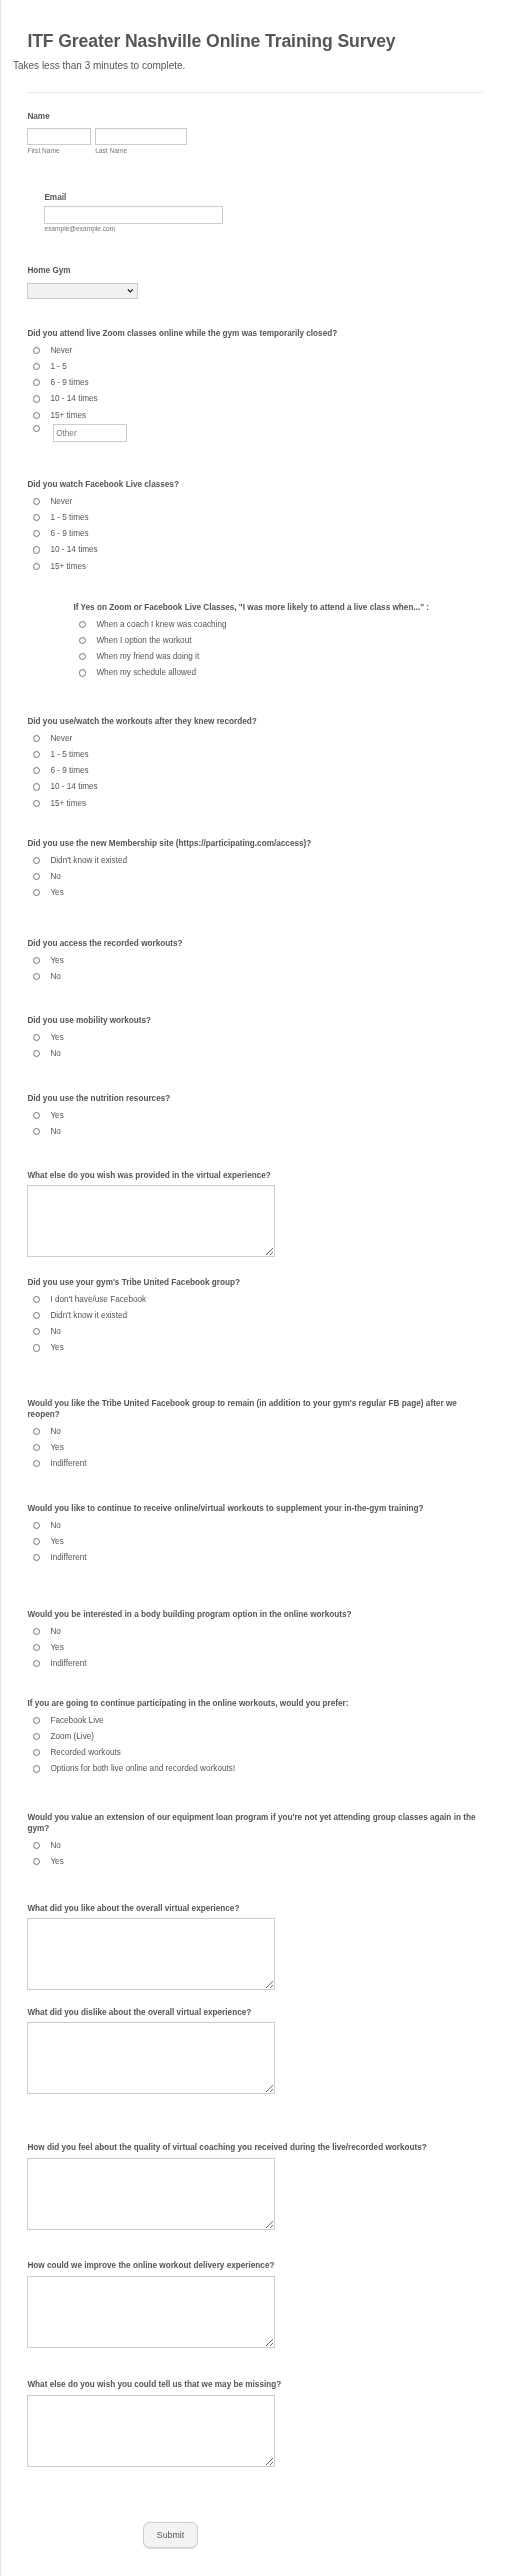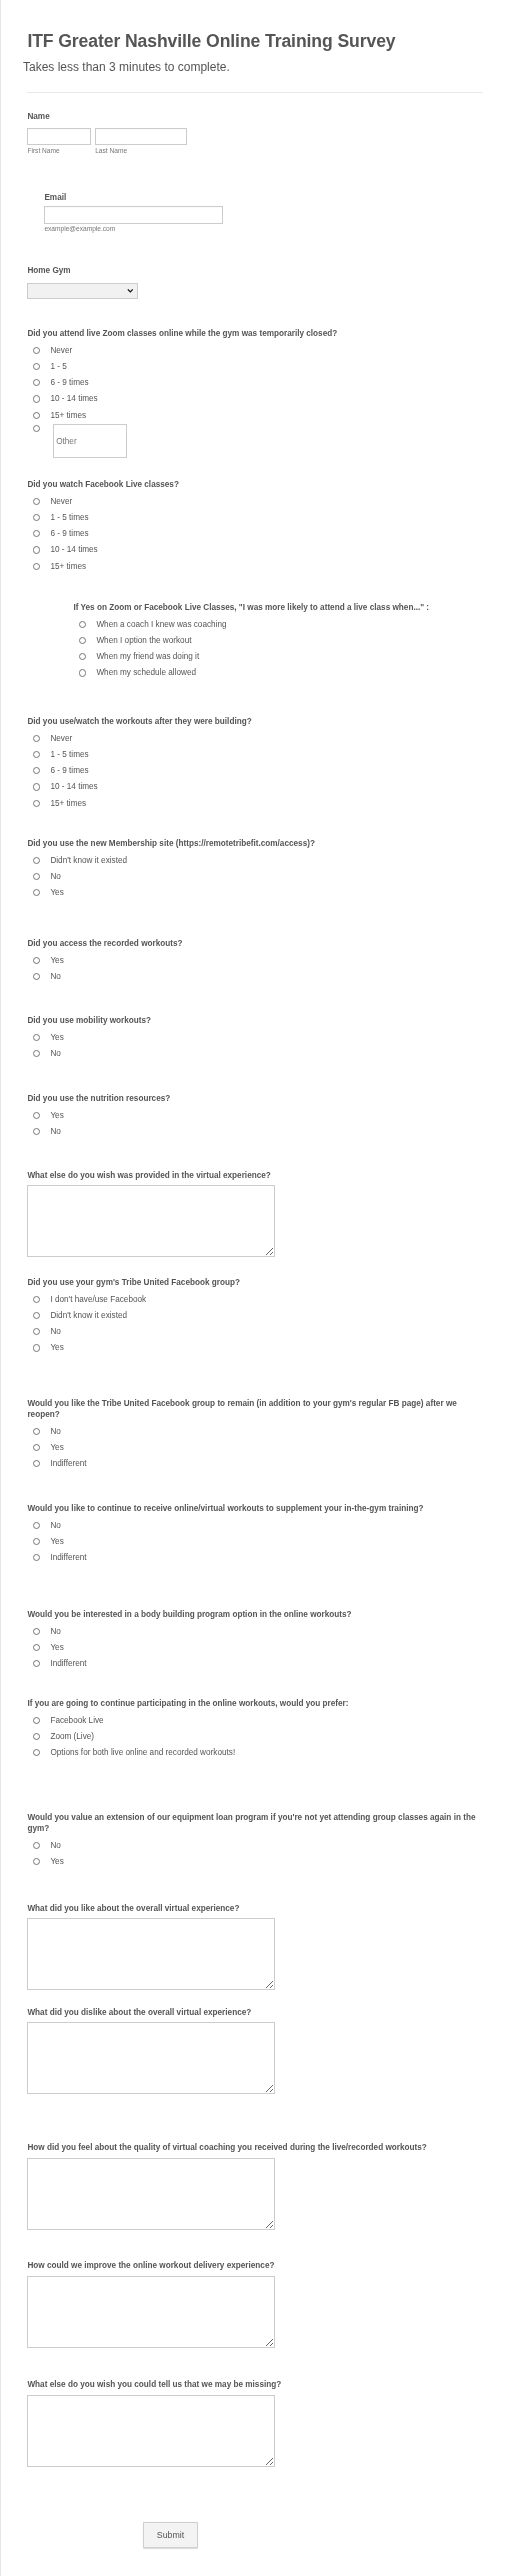--- a/index.html
+++ b/index.html
@@ -1,46 +1,46 @@
 <!DOCTYPE html>
 <html style="font-size:8.8px"><head>
 <meta charset="utf-8">
 <style>
   * { box-sizing: border-box; margin: 0; padding: 0; }
   html, body { width: 510px; height: 2576px; background: #ffffff; }
   body { position: relative; font-family: "Liberation Sans", sans-serif; color: #555555; overflow: hidden; }
   .left-edge { position: absolute; left: 0; top: 0; width: 0.5px; height: 2576px; background: #e6e6e6; }
   .title { position: absolute; left: 27.4px; top: 31px; font-size: 17.6px; font-weight: bold; color: #555555; letter-spacing: -0.1px; white-space: nowrap; }
-  .subtitle { position: absolute; left: 23px; top: 60px; font-size: 12px; color: #555555; white-space: nowrap; }
+  .subtitle { position: absolute; left: 13px; top: 60px; font-size: 10px; color: #555555; white-space: nowrap; }
   .divider { position: absolute; left: 27.4px; top: 92px; width: 456px; height: 1.1px; background: #e8e8e8; }
 
   .block { position: absolute; left: 27.4px; width: 456px; }
   .qlabel { display: block; font-size: 8.2px; font-weight: bold; color: #555555; line-height: 11px; margin-bottom: 3.3px; }
   .field-label { display: block; font-size: 8.2px; font-weight: bold; color: #555555; line-height: 11px; }
 
   .text-input { height: 17.6px; border: 0.5px solid #cccccc; background: #ffffff; box-shadow: inset 0 0.5px 0.5px rgba(0,0,0,0.04); font-family: "Liberation Sans", sans-serif; font-size: 7.7px; color: #555; padding: 2.2px 3.3px; }
   .sublabel { font-size: 6.6px; color: #777777; margin-top: 2.2px; display: block; line-height: 7.7px; }
 
   .name-row { display: flex; gap: 3.8px; margin-top: 5.5px; }
   .name-col { display: flex; flex-direction: column; }
 
   .select-box { position: relative; width: 111px; height: 16px; border: 0.5px solid #cccccc; background: #f1f1f1; margin-top: 8.8px; }
   .select-box .chev { position: absolute; right: 3.8px; top: 4.4px; width: 6.6px; height: 5.5px; }
 
   .radio-list { list-style: none; padding-left: 5.5px; }
   .radio-row { display: flex; align-items: center; height: 16.2px; }
   .radio-circle { width: 7.1px; height: 7.1px; border: 0.5px solid #767676; border-radius: 50%; background: #fff; flex-shrink: 0; }
   .radio-text { margin-left: 10.4px; font-size: 8.2px; color: #555555; white-space: nowrap; }
   .other-row { display: flex; align-items: flex-start; height: 22px; padding-top: 1.1px; }
-  .other-input { margin-left: 13px; width: 74px; height: 34px; border: 0.5px solid #cccccc; font-family: "Liberation Sans", sans-serif; font-size: 8.2px; padding: 2.2px 2.2px; color: #555; }
+  .other-input { margin-left: 13px; width: 74px; height: 18px; border: 0.5px solid #cccccc; font-family: "Liberation Sans", sans-serif; font-size: 8.2px; padding: 2.2px 2.2px; color: #555; }
   .other-input::placeholder { color: #777777; }
 
   .textarea { display: block; width: 248px; height: 72px; border: 0.5px solid #cccccc; background: #fff; resize: both; margin-top: 7.7px; font-family: "Liberation Sans", sans-serif; }
 
-  .submit-btn { position: absolute; left: 143px; top: 2522px; width: 55px; height: 26px; border: 0.5px solid #cfcfcf; border-radius: 1px; background: #f3f3f3; box-shadow: 0 0.5px 1.1px rgba(0,0,0,0.15); font-family: "Liberation Sans", sans-serif; font-size: 8.8px; color: #555555; }
+  .submit-btn { position: absolute; left: 143px; top: 2522px; width: 55px; height: 26px; border: 0.5px solid #cfcfcf; border-radius: 7px; background: #f3f3f3; box-shadow: 0 0.5px 1.1px rgba(0,0,0,0.15); font-family: "Liberation Sans", sans-serif; font-size: 8.8px; color: #555555; }
 </style>
 </head>
 <body>
 
 <div class="left-edge"></div>
 
 <h1 class="title">ITF Greater Nashville Online Training Survey</h1>
 <p class="subtitle">Takes less than 3 minutes to complete.</p>
 <div class="divider"></div>
 
@@ -148,21 +148,21 @@
         <span class="radio-text">When my friend was doing it</span>
       </li>
     <li class="radio-row">
         <span class="radio-circle"></span>
         <span class="radio-text">When my schedule allowed</span>
       </li>
   </ul>
 </div>
 
 <div class="block" style="top:716px;">
-  <label class="qlabel">Did you use/watch the workouts after they were building?</label>
+  <label class="qlabel">Did you use/watch the workouts after they knew recorded?</label>
   <ul class="radio-list">
     <li class="radio-row">
         <span class="radio-circle"></span>
         <span class="radio-text">Never</span>
       </li>
     <li class="radio-row">
         <span class="radio-circle"></span>
         <span class="radio-text">1 - 5 times</span>
       </li>
     <li class="radio-row">
@@ -174,21 +174,21 @@
         <span class="radio-text">10 - 14 times</span>
       </li>
     <li class="radio-row">
         <span class="radio-circle"></span>
         <span class="radio-text">15+ times</span>
       </li>
   </ul>
 </div>
 
 <div class="block" style="top:838px;">
-  <label class="qlabel">Did you use the new Membership site (https://remotetribefit.com/access)?</label>
+  <label class="qlabel">Did you use the new Membership site (https://participating.com/access)?</label>
   <ul class="radio-list">
     <li class="radio-row">
         <span class="radio-circle"></span>
         <span class="radio-text">Didn't know it existed</span>
       </li>
     <li class="radio-row">
         <span class="radio-circle"></span>
         <span class="radio-text">No</span>
       </li>
     <li class="radio-row">
@@ -327,20 +327,24 @@
     <li class="radio-row">
         <span class="radio-circle"></span>
         <span class="radio-text">Facebook Live</span>
       </li>
     <li class="radio-row">
         <span class="radio-circle"></span>
         <span class="radio-text">Zoom (Live)</span>
       </li>
     <li class="radio-row">
         <span class="radio-circle"></span>
+        <span class="radio-text">Recorded workouts</span>
+      </li>
+    <li class="radio-row">
+        <span class="radio-circle"></span>
         <span class="radio-text">Options for both live online and recorded workouts!</span>
       </li>
   </ul>
 </div>
 
 <div class="block" style="top:1812px;">
   <label class="qlabel">Would you value an extension of our equipment loan program if you're not yet attending group classes again in the gym?</label>
   <ul class="radio-list">
     <li class="radio-row">
         <span class="radio-circle"></span>

